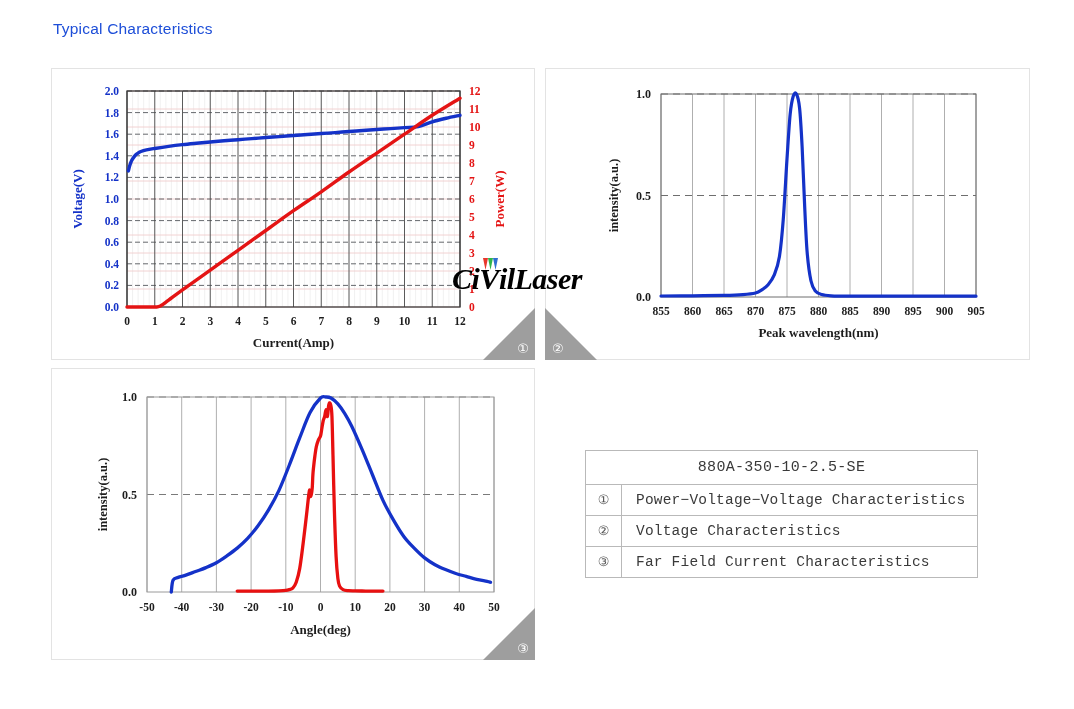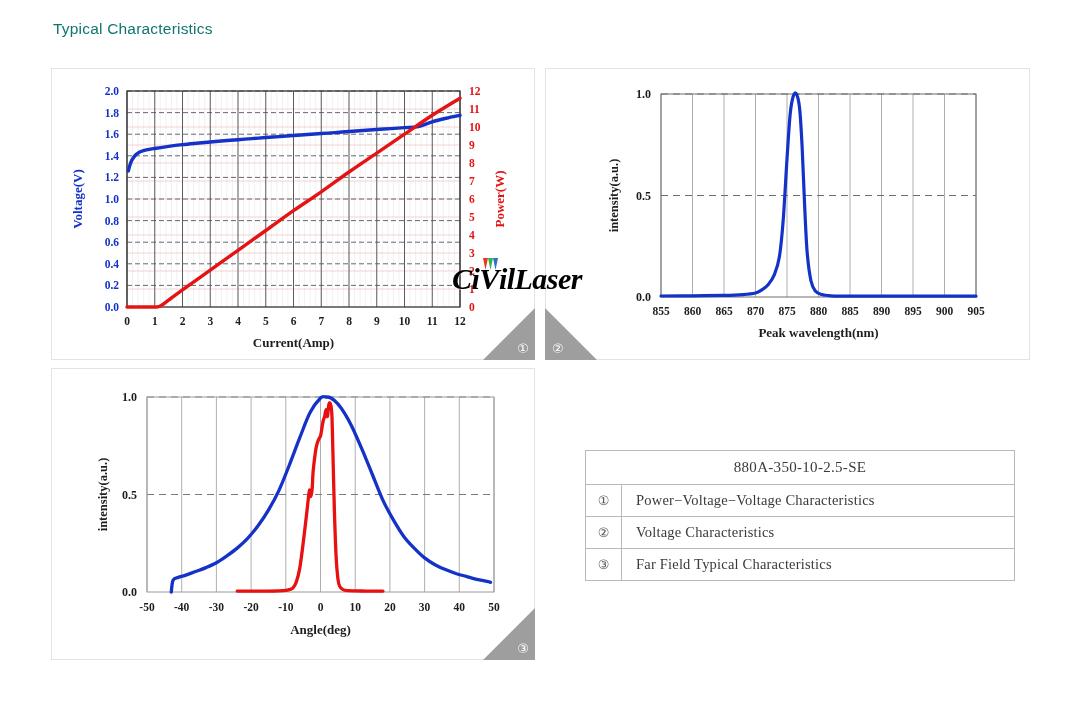--- a/index.html
+++ b/index.html
@@ -7,21 +7,21 @@
     margin: 0; padding: 0;
     width: 1074px; height: 709px;
     background: #ffffff;
     font-family: "Liberation Sans", sans-serif;
     overflow: hidden;
   }
   #root { position: relative; width: 1074px; height: 709px; background: #fff; }
 
   .page-title {
     position: absolute; left: 53px; top: 20px;
-    font-size: 15.5px; color: #0f766e; letter-spacing: .2px;
+    font-size: 15.5px; color: #1d4ed8; letter-spacing: .2px;
     font-family: "Liberation Sans", sans-serif;
   }
 
   .panel {
     position: absolute;
     background: #ffffff;
     border: 1px solid #e3e3e3;
     overflow: visible;
   }
   .panel-inner { position: absolute; inset: 0; overflow: hidden; }
@@ -50,23 +50,23 @@
     color: #000000; letter-spacing: -0.5px;
     white-space: nowrap; z-index: 30; pointer-events: none;
     text-shadow: 0 1px 0 rgba(255,255,255,.5);
   }
   .watermark .vmark { position: relative; display: inline-block; }
   .watermark .vmark svg { position: absolute; left: 1px; top: -5px; }
 
   
   .spec-table {
     position: absolute; left: 585px; top: 450px;
-    width: 430px;
+    width: 393px;
     border-collapse: collapse;
-    font-family: Liberation Serif, serif;
+    font-family: Liberation Mono, monospace;
   }
   .spec-table td {
     border: 1px solid #b9b9b9;
     color: #3a3a3a;
     font-size: 14.5px;
     padding: 7px 6px;
     background: #fff;
   }
   .spec-table td.head {
     text-align: center; font-size: 15px; padding: 8px 6px; letter-spacing: .3px;
@@ -333,18 +333,18 @@
       <tr>
         <td class="idx">①</td>
         <td class="desc">Power−Voltage−Voltage  Characteristics</td>
       </tr>
       <tr>
         <td class="idx">②</td>
         <td class="desc">Voltage Characteristics</td>
       </tr>
       <tr>
         <td class="idx">③</td>
-        <td class="desc">Far Field Typical Characteristics</td>
+        <td class="desc">Far Field Current Characteristics</td>
       </tr>
     </tbody>
   </table>
 
 </div>
 
 </body></html>

